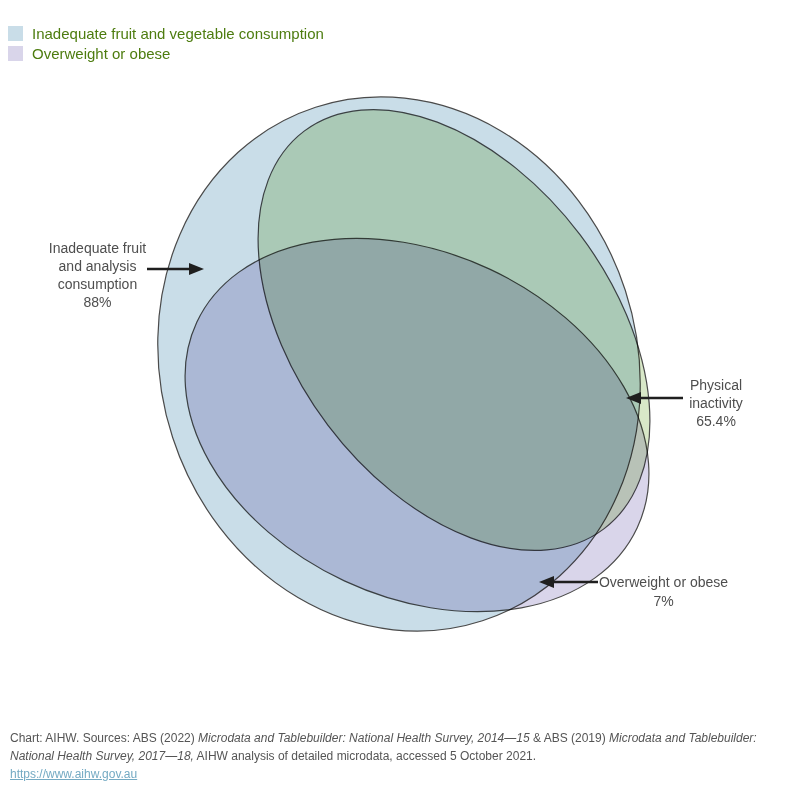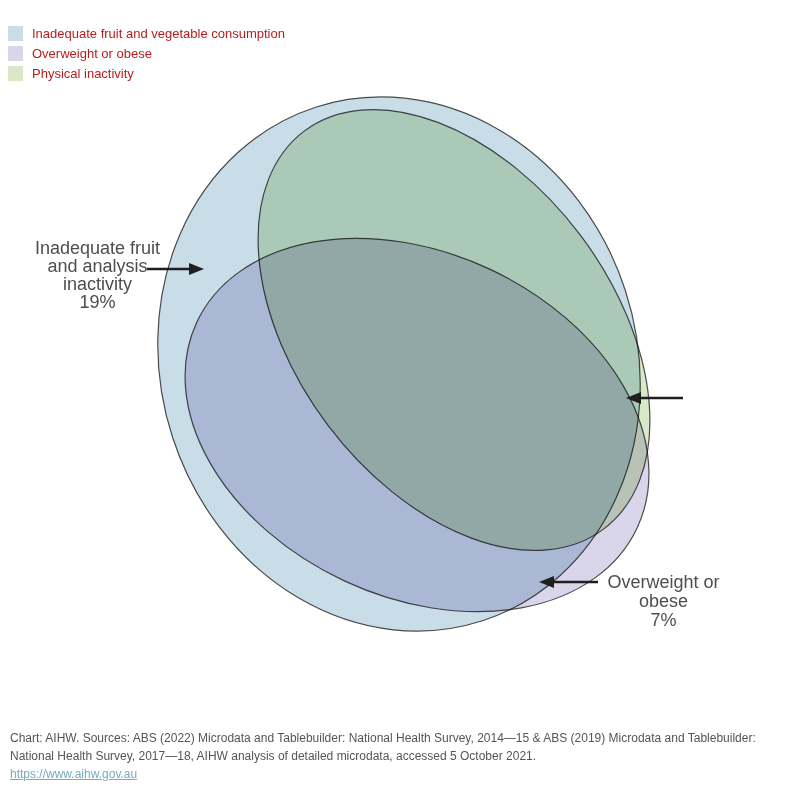--- a/index.html
+++ b/index.html
@@ -4,35 +4,35 @@
 <style>
   html,body { margin:0; padding:0; background:#ffffff; }
   .stage {
     position:relative; width:800px; height:800px; background:#ffffff;
     font-family:"Liberation Sans", sans-serif; overflow:hidden;
   }
   
   .legend { position:absolute; left:8px; top:23px; }
   .legend-row { display:flex; align-items:center; height:20px; cursor:default; }
   .swatch { width:15px; height:15px; margin-right:9px; flex:0 0 auto; }
-  .legend-label { font-size:13px; color:#b91c1c; white-space:nowrap; }
+  .legend-label { font-size:15px; color:#4d7c0f; white-space:nowrap; }
 
   
   .venn-svg { position:absolute; left:0; top:0; }
   .venn-ellipse { mix-blend-mode:multiply; stroke:#4b4b4b; stroke-width:1.2; }
   .arrow-shaft { stroke:#1f1f1f; stroke-width:2.6; }
   .arrow-head { fill:#1f1f1f; }
 
   
-  .anno { position:absolute; text-align:center; font-size:18px; color:#4e4e4e; line-height:18px; }
+  .anno { position:absolute; text-align:center; font-size:14px; color:#4e4e4e; line-height:18px; }
   .anno-overweight { line-height:19px; }
 
   
   .footer { position:absolute; left:10px; top:729px; width:764px; font-size:12px; color:#555555; line-height:18px; }
-  .it { }
+  .it { font-style:italic; }
   .footer-link { color:#74aac3; text-decoration:underline; cursor:pointer; display:inline-block; margin-top:0px; }
 </style>
 </head>
 <body>
 
 <div class="stage">
 
   <svg class="venn-svg" width="800" height="800" viewBox="0 0 800 800">
 
     <ellipse class="venn-ellipse" cx="399" cy="364" rx="238" ry="270" transform="rotate(-18 399 364)" fill="#c9dde8"></ellipse>
@@ -57,33 +57,34 @@
 
   <div class="legend">
     <div class="legend-row">
       <span class="swatch" style="background-color: rgb(201, 221, 232);"></span>
       <span class="legend-label">Inadequate fruit and vegetable consumption</span>
     </div>
     <div class="legend-row">
       <span class="swatch" style="background-color: rgb(217, 213, 234);"></span>
       <span class="legend-label">Overweight or obese</span>
     </div>
-    <div class="legend-row">
-      <span class="swatch" style="background-color: rgb(216, 232, 200);"></span>
-      <span class="legend-label">Physical inactivity</span>
-    </div>
   </div>
 
   <div class="anno" style="left:30px; top:239px; width:135px;">
     <span>Inadequate fruit</span><br>
     <span>and analysis</span><br>
-    <span>inactivity</span><br>
-    <span>19%</span>
+    <span>consumption</span><br>
+    <span>88%</span>
   </div>
 
+  <div class="anno" style="left:666px; top:376px; width:100px;">
+    <span>Physical</span><br>
+    <span>inactivity</span><br>
+    <span>65.4%</span>
+  </div>
 
   <div class="anno anno-overweight" style="left:593px; top:573px; width:141px;">
     <span>Overweight or obese</span><br>
     <span>7%</span>
   </div>
 
   <div class="footer">
     <span>Chart: AIHW. Sources: ABS (2022) </span><span class="it">Microdata and Tablebuilder: National Health Survey, 2014—15</span><span> &amp; ABS (2019) </span><span class="it">Microdata and Tablebuilder: National Health Survey, 2017—18,</span><span> AIHW analysis of detailed microdata, accessed 5 October 2021.</span><br>
     <a class="footer-link">https://www.aihw.gov.au</a>
   </div>

